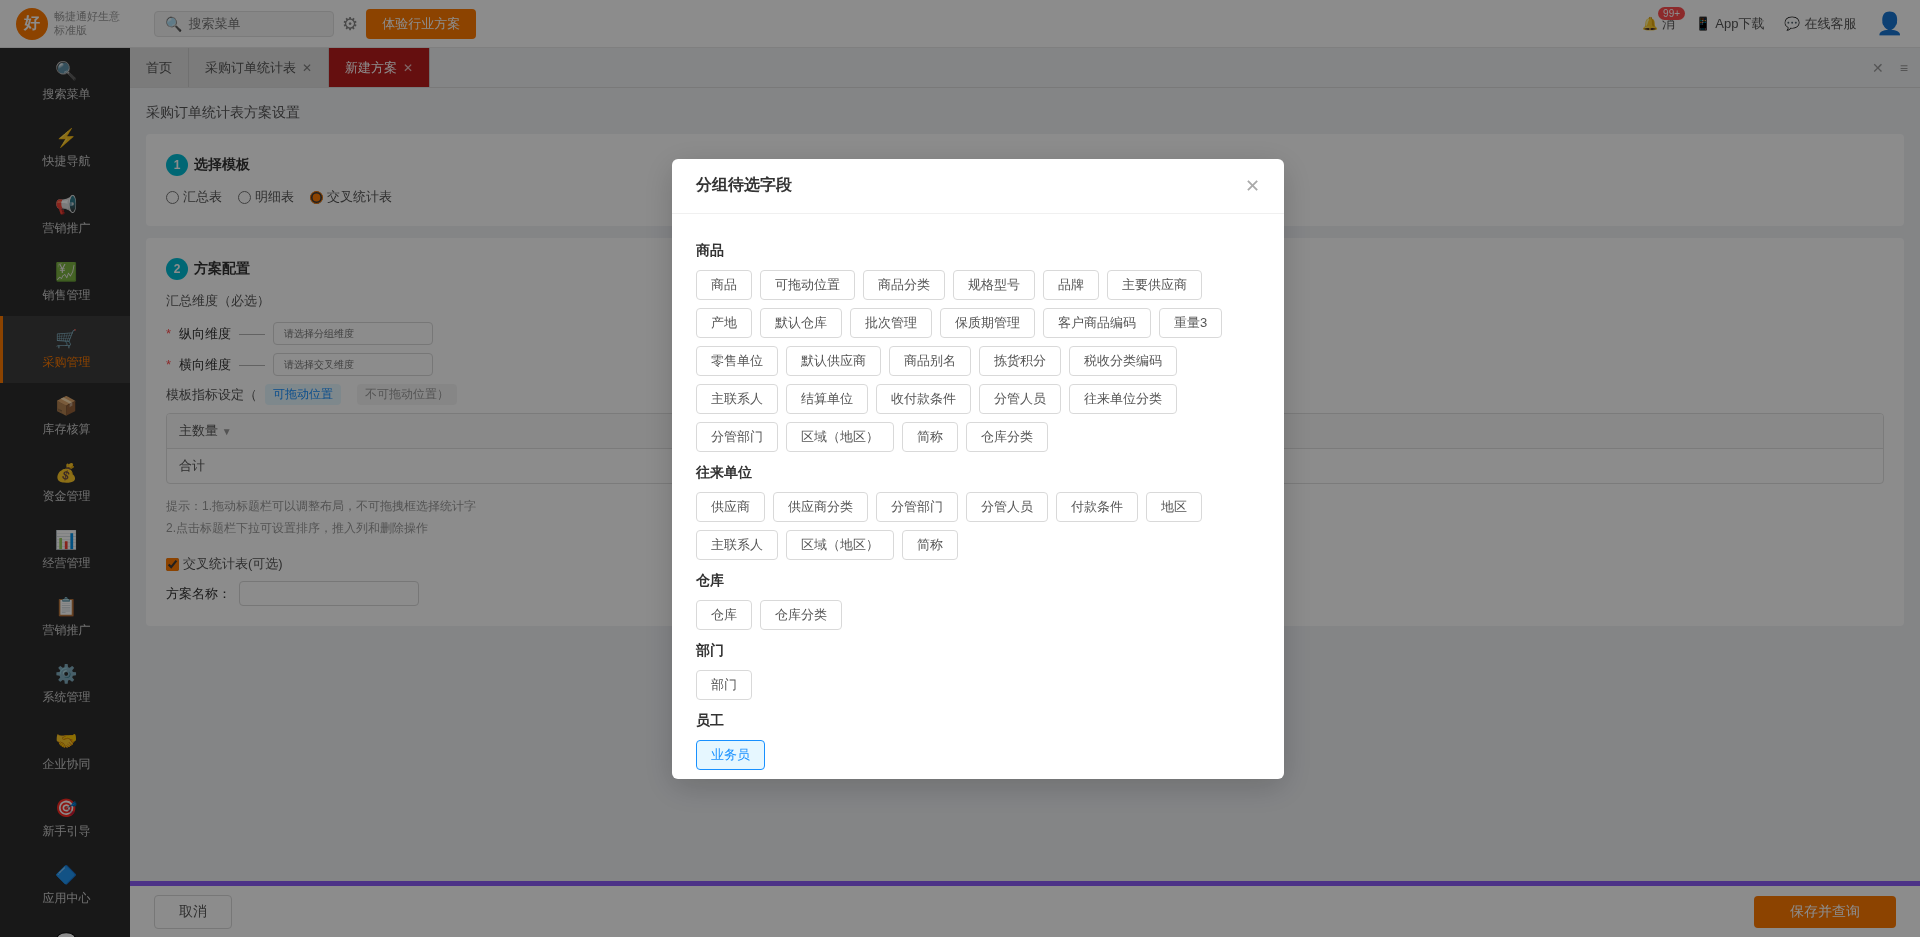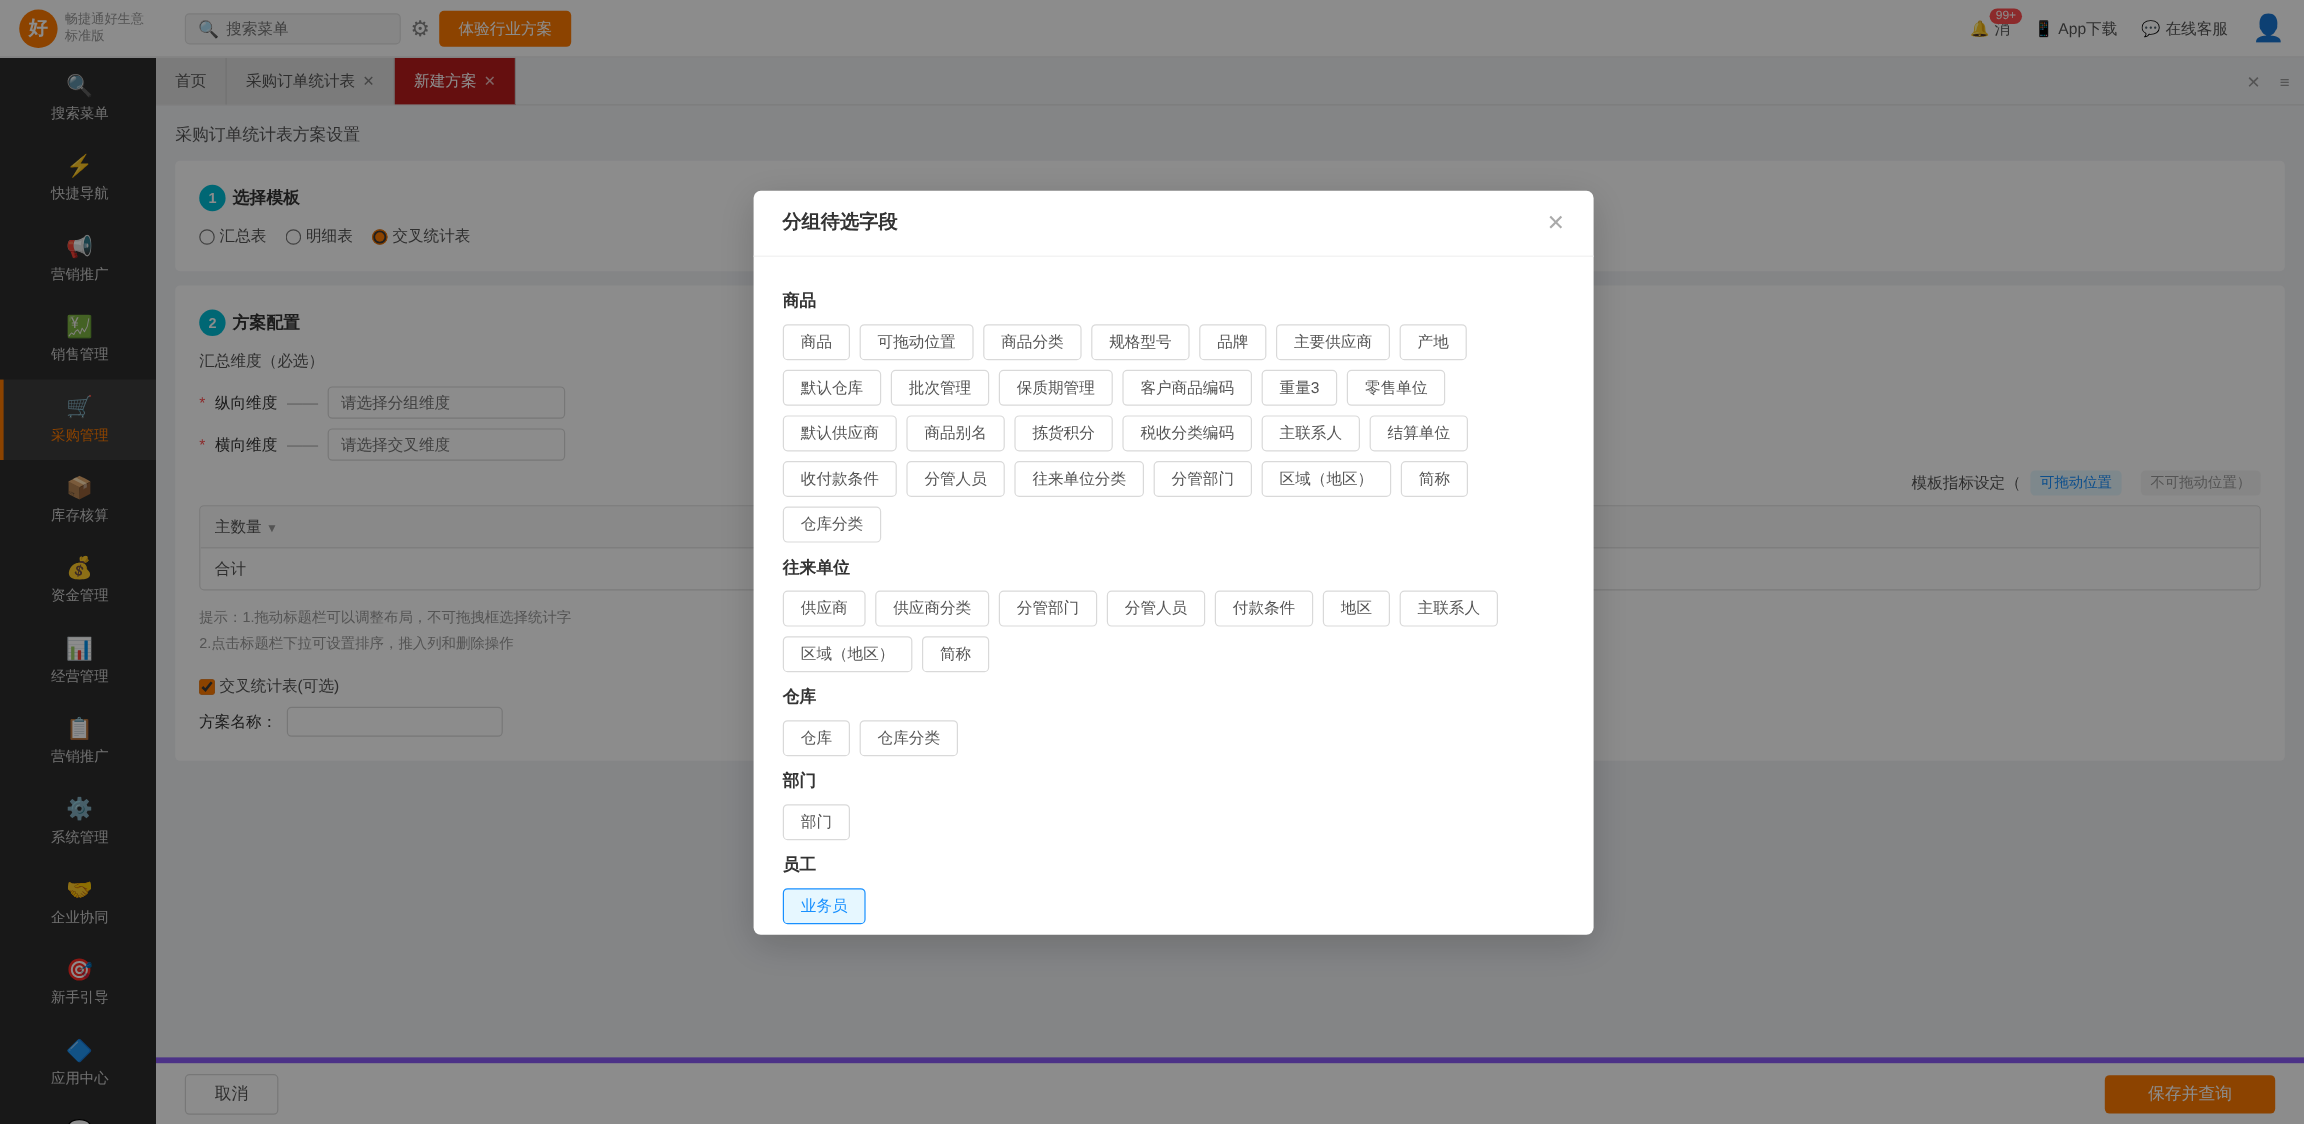--- a/index.html
+++ b/index.html
@@ -45,23 +45,23 @@
     .radio-label { display: flex; align-items: center; gap: 4px; cursor: pointer; color: #555; }
     .radio-label input { accent-color: #ff7a00; }
 
     .config-section { background: #fff; border-radius: 4px; padding: 20px; }
     .config-row { display: flex; align-items: center; margin-bottom: 12px; }
     .config-label { width: 120px; font-size: 13px; color: #555; }
     .required { color: #ff4d4f; }
 
     .dimension-row { display: flex; align-items: center; gap: 8px; margin-bottom: 8px; }
     .dim-arrow { color: #aaa; }
-    .dim-select { border: 1px solid #d9d9d9; border-radius: 4px; padding: 5px 10px; font-size: 13px; color: #bbb; background: #fff; min-width: 160px; }
-
-    .indicator-header { display: flex; align-items: center; gap: 8px; font-size: 13px; color: #555; margin-bottom: 8px; justify-content: flex-end; }
+    .dim-select { border: 1px solid #d9d9d9; border-radius: 4px; padding: 5px 10px; font-size: 10px; color: #bbb; background: #fff; min-width: 160px; }
+
+    .indicator-header { display: flex; align-items: center; gap: 8px; font-size: 13px; color: #555; margin-bottom: 8px; }
     .drag-badge { background: #e6f7ff; color: #1890ff; border-radius: 4px; padding: 2px 8px; font-size: 12px; cursor: pointer; }
     .drag-badge.no-drag { background: #f5f5f5; color: #999; }
 
     .stats-table { border: 1px solid #e0e0e0; border-radius: 4px; overflow: hidden; margin-top: 8px; }
     .stats-table-header { display: flex; background: #fafafa; border-bottom: 1px solid #e0e0e0; }
     .stats-col { flex: 1; padding: 8px 12px; font-size: 13px; color: #555; border-right: 1px solid #e0e0e0; }
     .stats-col:last-child { border-right: none; }
     .stats-row { display: flex; border-bottom: 1px solid #e0e0e0; }
     .stats-row:last-child { border-bottom: none; }
     .stats-cell { flex: 1; padding: 8px 12px; font-size: 13px; color: #555; border-right: 1px solid #e0e0e0; display: flex; align-items: center; gap: 4px; }
@@ -76,21 +76,21 @@
 
     .scheme-name-row { display: flex; align-items: center; gap: 8px; margin-top: 8px; padding-left: 0; }
     .scheme-name-input { border: 1px solid #d9d9d9; border-radius: 4px; padding: 4px 10px; font-size: 13px; width: 180px; }
 
     .footer-bar { height: 56px; background: #fff; border-top: 5px solid #8b5cf6; display: flex; align-items: center; justify-content: space-between; padding: 0 24px; gap: 12px; }
     .btn-cancel { border: 1px solid #d9d9d9; background: #fff; color: #555; border-radius: 4px; padding: 7px 24px; font-size: 14px; cursor: pointer; }
     .btn-save { background: #ff7a00; color: #fff; border: none; border-radius: 4px; padding: 7px 36px; font-size: 14px; cursor: pointer; }
 
     
     .modal-overlay { position: fixed; top: 0; left: 0; right: 0; bottom: 0; background: rgba(0,0,0,0.45); z-index: 1000; display: flex; align-items: center; justify-content: center; }
-    .modal { background: #fff; border-radius: 6px; width: 700px; max-height: 620px; display: flex; flex-direction: column; box-shadow: 0 8px 32px rgba(0,0,0,0.18); margin-left: 36px; }
+    .modal { background: #fff; border-radius: 6px; width: 612px; max-height: 620px; display: flex; flex-direction: column; box-shadow: 0 8px 32px rgba(0,0,0,0.18); margin-left: 36px; }
     .modal-header { display: flex; align-items: center; justify-content: space-between; padding: 16px 24px; border-bottom: 1px solid #f0f0f0; }
     .modal-title { font-size: 16px; font-weight: bold; color: #333; }
     .modal-close { cursor: pointer; font-size: 18px; color: #aaa; }
     .modal-body { flex: 1; overflow-y: auto; padding: 16px 24px; }
     .modal-body::-webkit-scrollbar { width: 6px; }
     .modal-body::-webkit-scrollbar-thumb { background: #ddd; border-radius: 3px; }
 
     .field-section-title { font-size: 14px; font-weight: bold; color: #333; margin: 12px 0 10px; }
     .field-grid { display: flex; flex-wrap: wrap; gap: 8px; margin-bottom: 8px; }
     .field-chip { border: 1px solid #d9d9d9; border-radius: 4px; padding: 5px 14px; font-size: 13px; color: #555; cursor: pointer; background: #fff; white-space: nowrap; }

